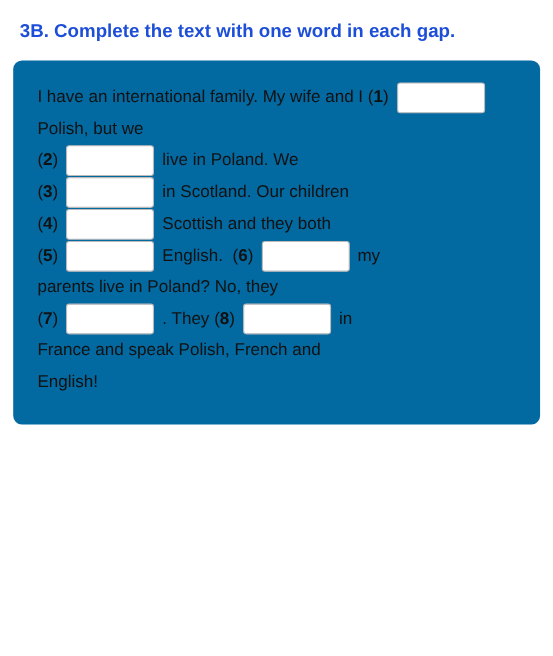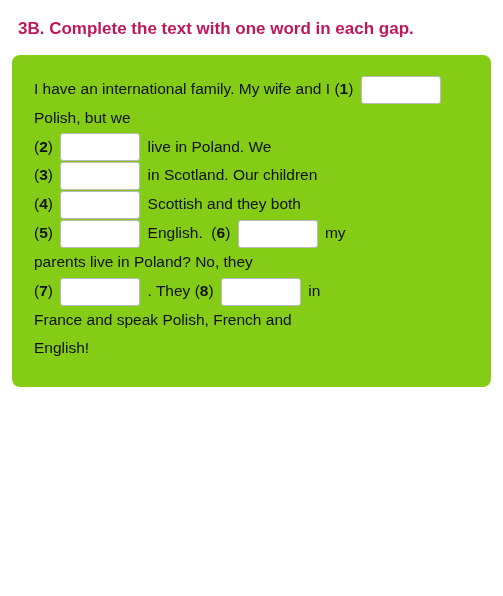--- a/index.html
+++ b/index.html
@@ -19,26 +19,26 @@
 
     .header {
       padding: 18px 18px 14px 18px;
       background: #ffffff;
     }
 
     .header-title {
       font-weight: bold;
       font-size: 17px;
       line-height: 1.35;
-      color: #be185d;
+      color: #1d4ed8;
     }
 
     .exercise-box {
       margin: 0 12px 12px 12px;
-      background: #84cc16;
+      background: #0369a1;
       border-radius: 8px;
       padding: 20px 22px 24px 22px;
       font-size: 15.5px;
       line-height: 1.7;
       color: #111;
     }
 
     .exercise-text {
       font-size: 15.5px;
       line-height: 1.85;

